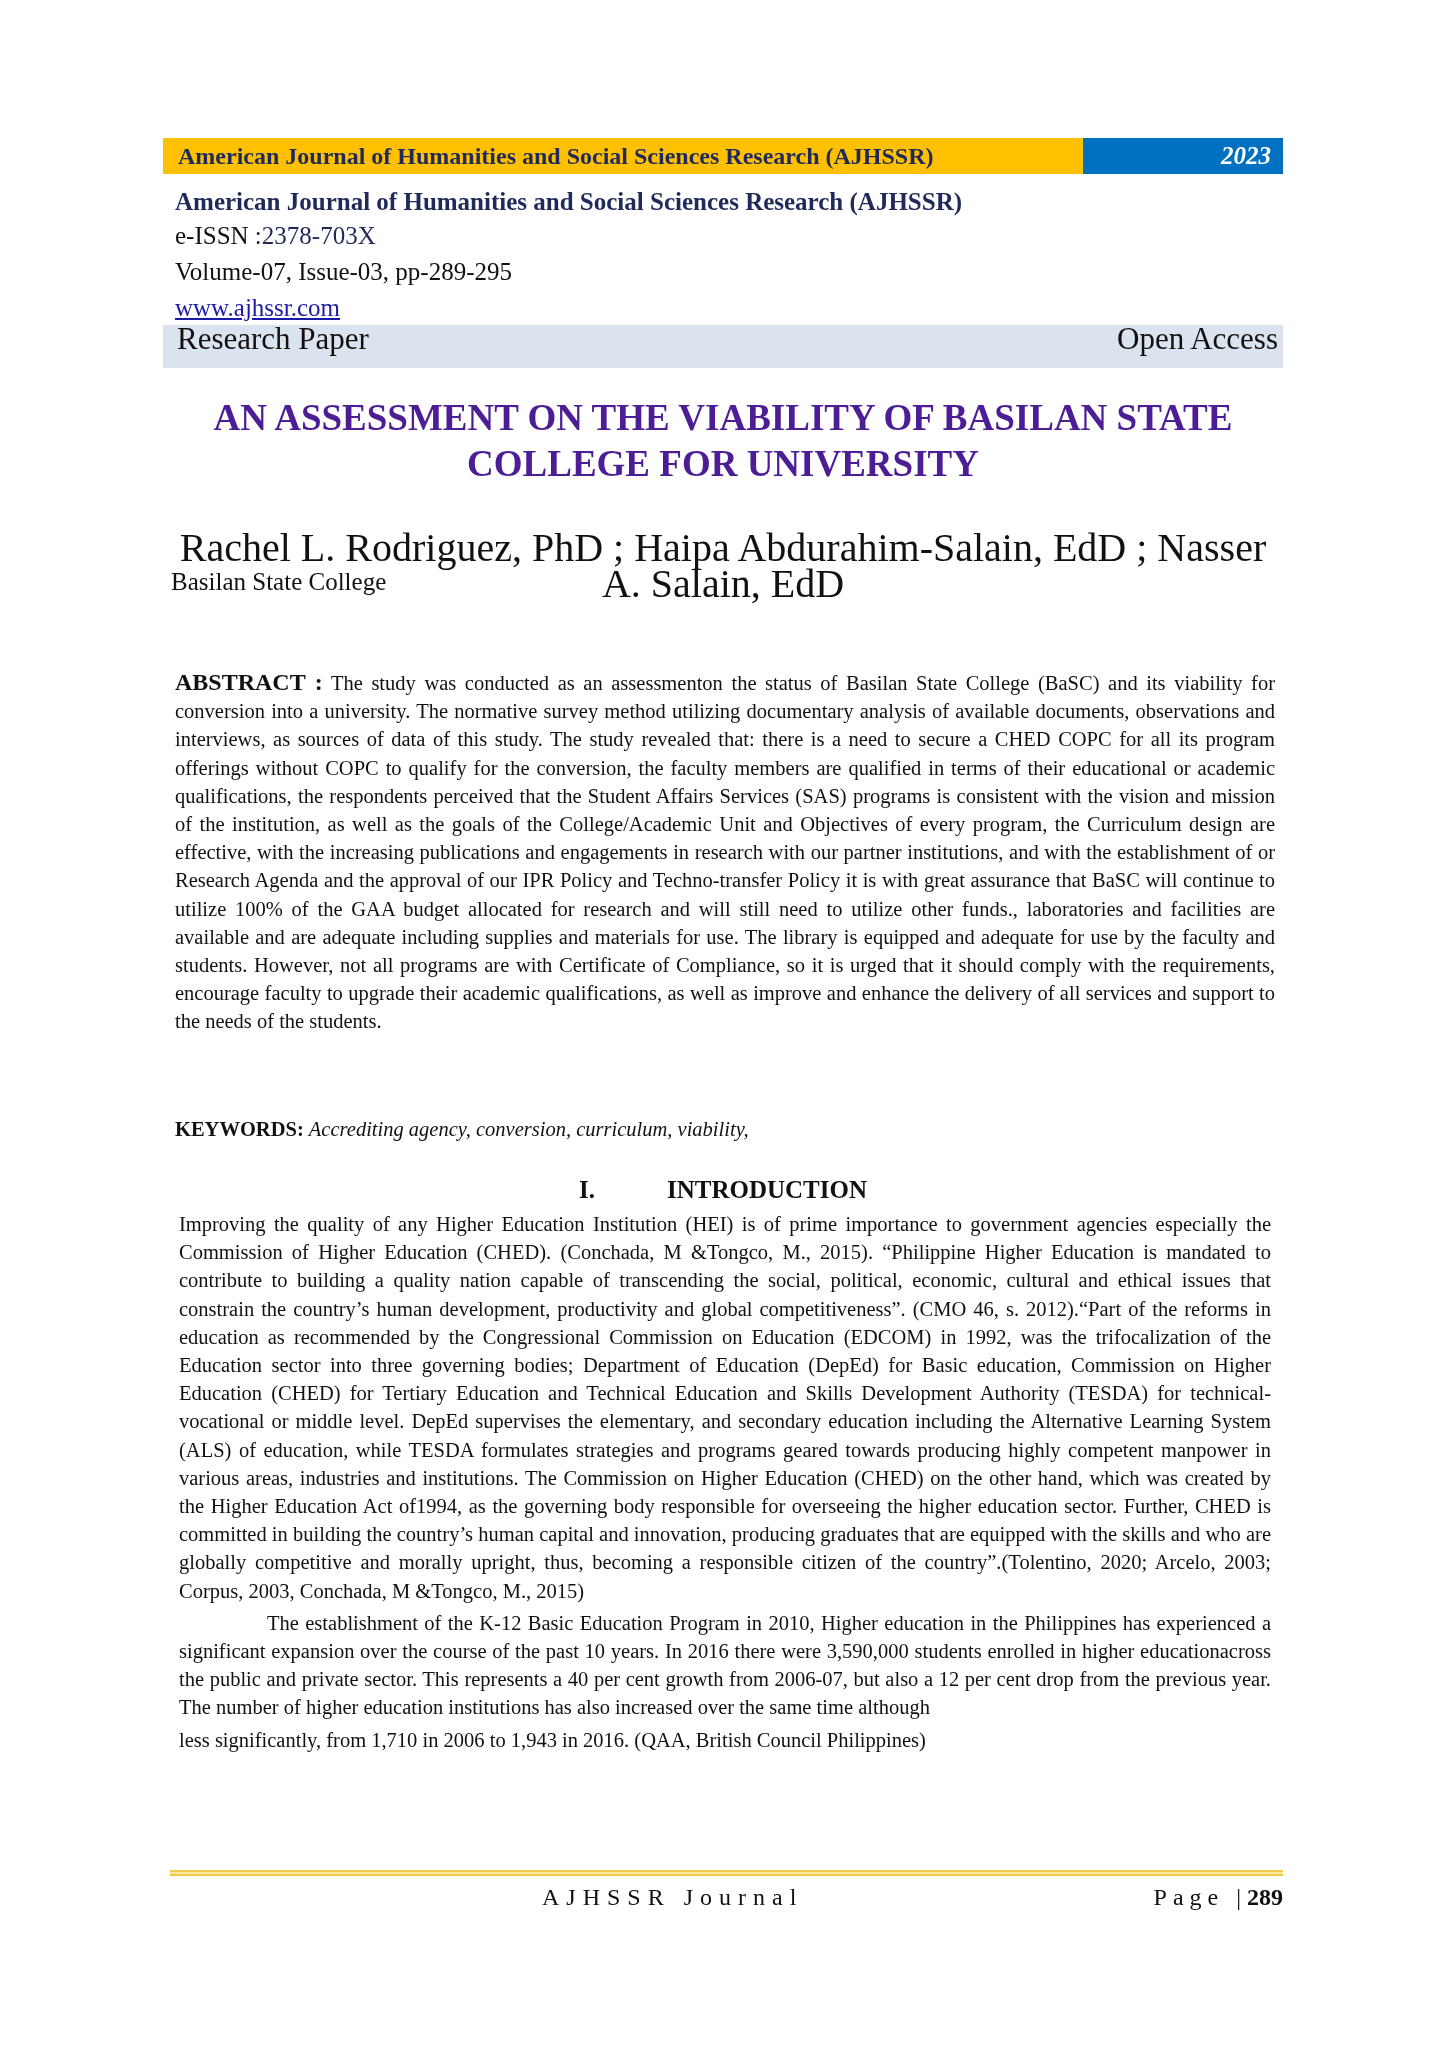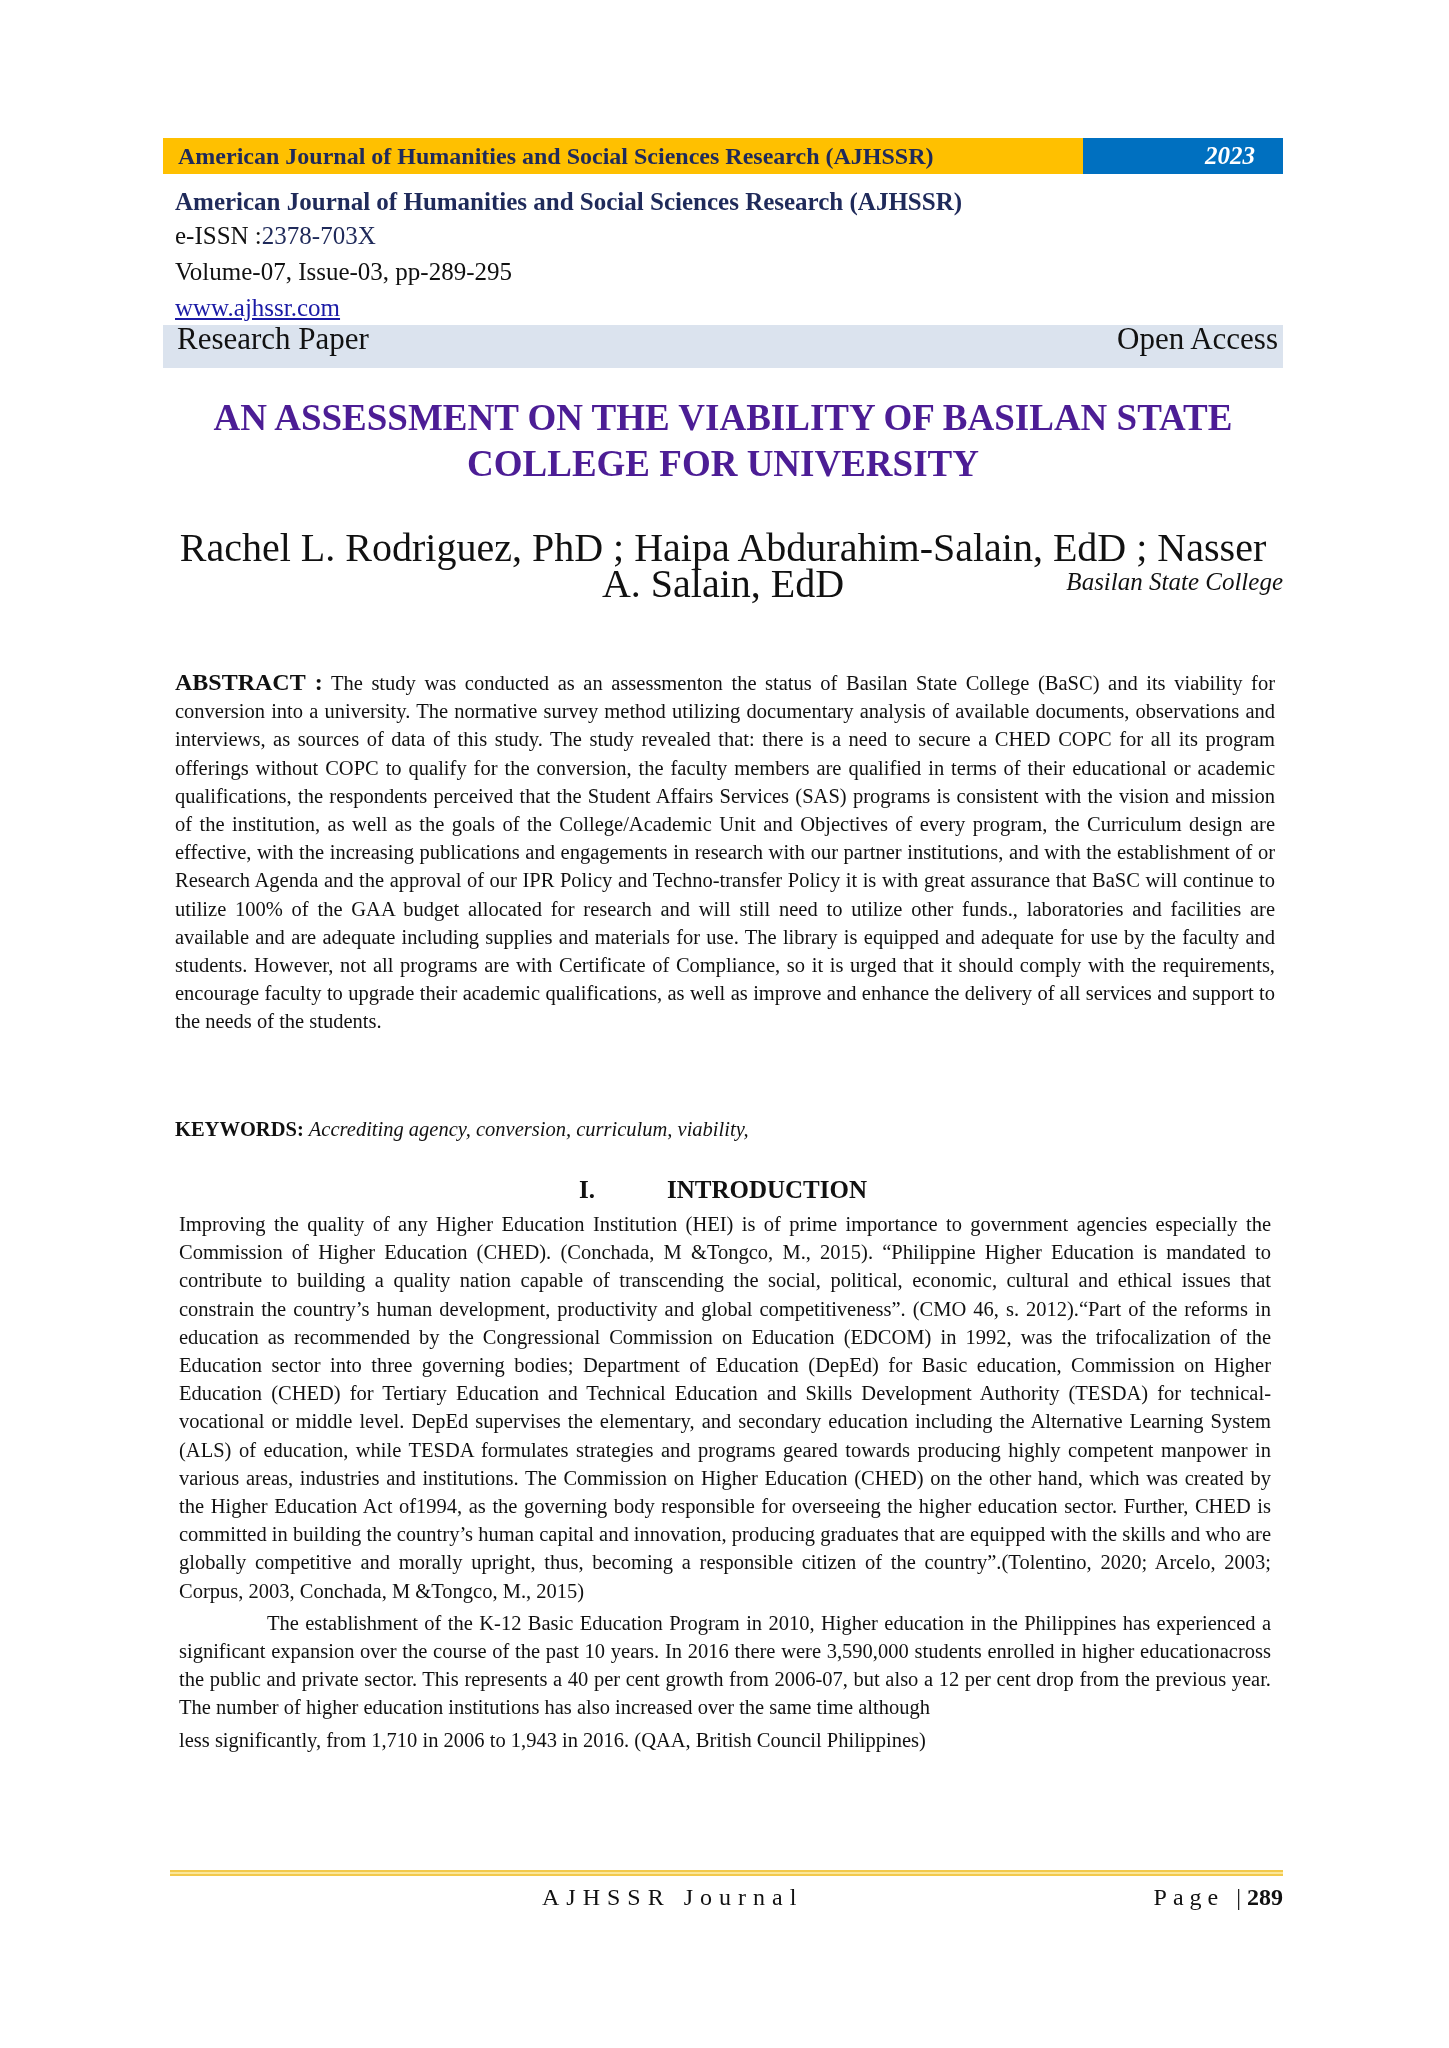--- a/index.html
+++ b/index.html
@@ -2,38 +2,38 @@
 <html><head>
 <meta charset="utf-8">
 <style>
   html, body { margin: 0; padding: 0; background: #ffffff; }
   body { width: 1449px; height: 2048px; position: relative; overflow: hidden;
          font-family: "Liberation Serif", "DejaVu Serif", serif; color: #111; }
 
   .header-bar { position: absolute; left: 163px; top: 138px; width: 1120px; height: 36px; display: flex; }
   .header-bar .left { background: #ffc000; flex: 0 0 920px; display: flex; align-items: center; padding-left: 15px; box-sizing: border-box;
                       font-weight: bold; font-size: 24px; color: #1f2a5a; }
-  .header-bar .right { background: #0070c0; flex: 1; display: flex; align-items: center; justify-content: flex-end; padding-right: 28px;
+  .header-bar .right { background: #0070c0; flex: 1; display: flex; align-items: center; justify-content: flex-end; padding-right: 12px;
                        font-weight: bold; font-style: italic; font-size: 25px; color: #ffffff; }
 
   .journal-info { position: absolute; left: 175px; top: 186px; width: 1100px; }
   .journal-name { font-weight: bold; font-size: 25px; color: #1f2a5a; line-height: 32px; }
   .info-line { font-size: 25px; line-height: 36px; color: #111; }
   .info-line .issn-num { color: #1f2a5a; }
   .journal-link { font-size: 25px; line-height: 36px; color: #1a1aa6; text-decoration: underline; }
 
   .type-bar { position: absolute; left: 163px; top: 325px; width: 1120px; height: 43px; background: #dbe3ee;
               display: flex; justify-content: space-between; align-items: center; padding: 0 5px 16px 14px; box-sizing: border-box;
               font-size: 31px; color: #111; }
 
   .title { position: absolute; left: 163px; top: 395px; width: 1120px; text-align: center; font-weight: bold;
            font-size: 37px; line-height: 46px; color: #4c1d95; }
 
   .authors { position: absolute; left: 163px; top: 530px; width: 1120px; text-align: center; font-size: 40px; line-height: 36px; }
-  .affiliation { position: absolute; left: 163px; top: 568px; width: 1120px; text-align: right; font-size: 25px; font-style: italic; }
+  .affiliation { position: absolute; left: 171px; top: 568px; width: 1120px; text-align: left; font-size: 25px; }
 
   .abstract { position: absolute; left: 175px; top: 668px; width: 1100px; font-size: 20.5px; line-height: 28.2px; text-align: justify; }
   .abstract .label { font-weight: bold; font-size: 24px; }
 
   .keywords { position: absolute; left: 175px; top: 1118px; width: 1100px; font-size: 20.5px; }
   .keywords .label { font-weight: bold; }
   .keywords .vals { font-style: italic; }
 
   .section-heading { position: absolute; left: 163px; top: 1176px; width: 1120px; text-align: center; font-weight: bold; font-size: 25px; }
   .section-heading .num { display: inline-block; width: 88px; text-align: left; }

